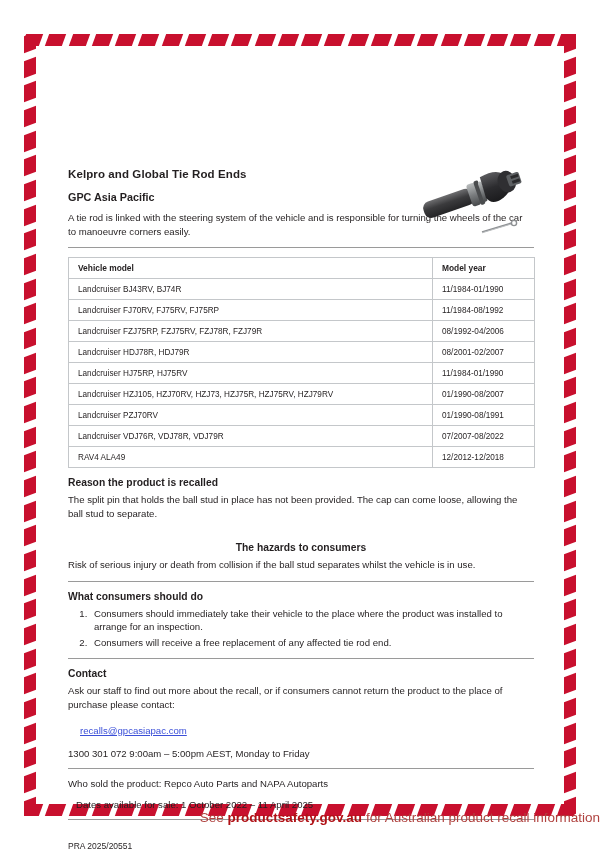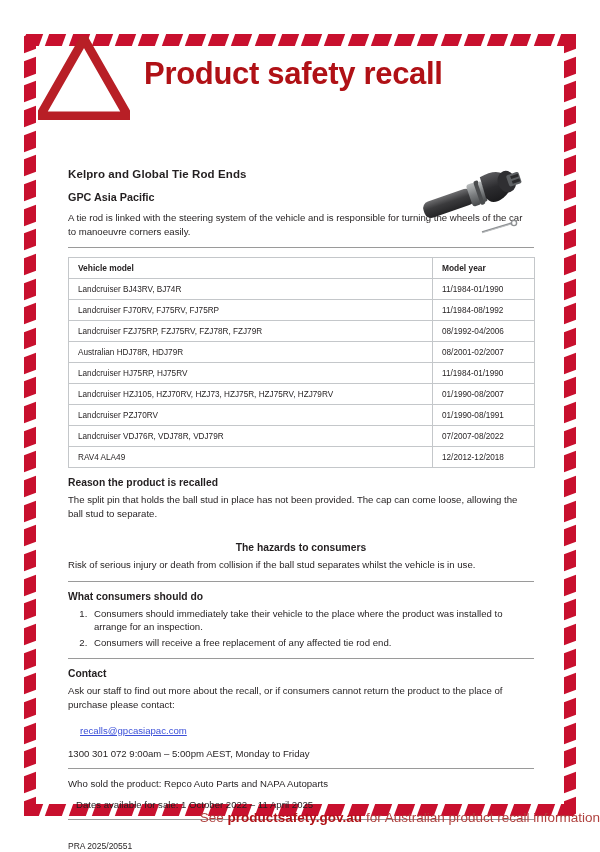--- a/index.html
+++ b/index.html
@@ -338,26 +338,20 @@
         <div class="dv"></div>
         <div class="dv"></div>
         <div class="dv"></div>
         <div class="dv"></div>
         <div class="dv"></div>
         <div class="dv"></div>
         <div class="dv"></div>
       </div>
   </div>
 
-  <div class="header">
-    <svg class="triangle-logo" viewBox="0 0 92 84">
-      <polygon points="46,3 90,80 2,80" fill="none" stroke="#b81f26" stroke-width="9" stroke-linejoin="miter"></polygon>
-    </svg>
-    <div class="title">Product safety recall</div>
-  </div>
 
   <div class="content">
 
     <svg class="product-photo" viewBox="0 0 126 72">
       <defs>
         <linearGradient id="shaftG" x1="0" y1="0" x2="0" y2="1">
           <stop offset="0%" stop-color="#6e6e70"></stop>
           <stop offset="45%" stop-color="#3b3b3d"></stop>
           <stop offset="100%" stop-color="#242426"></stop>
         </linearGradient>
@@ -416,21 +410,21 @@
           </tr>
           <tr>
             <td>Landcruiser FJ70RV, FJ75RV, FJ75RP</td>
             <td>11/1984-08/1992</td>
           </tr>
           <tr>
             <td>Landcruiser FZJ75RP, FZJ75RV, FZJ78R, FZJ79R</td>
             <td>08/1992-04/2006</td>
           </tr>
           <tr>
-            <td>Australian HDJ78R, HDJ79R</td>
+            <td>Landcruiser HDJ78R, HDJ79R</td>
             <td>08/2001-02/2007</td>
           </tr>
           <tr>
             <td>Landcruiser HJ75RP, HJ75RV</td>
             <td>11/1984-01/1990</td>
           </tr>
           <tr>
             <td>Landcruiser HZJ105, HZJ70RV, HZJ73, HZJ75R, HZJ75RV, HZJ79RV</td>
             <td>01/1990-08/2007</td>
           </tr>

